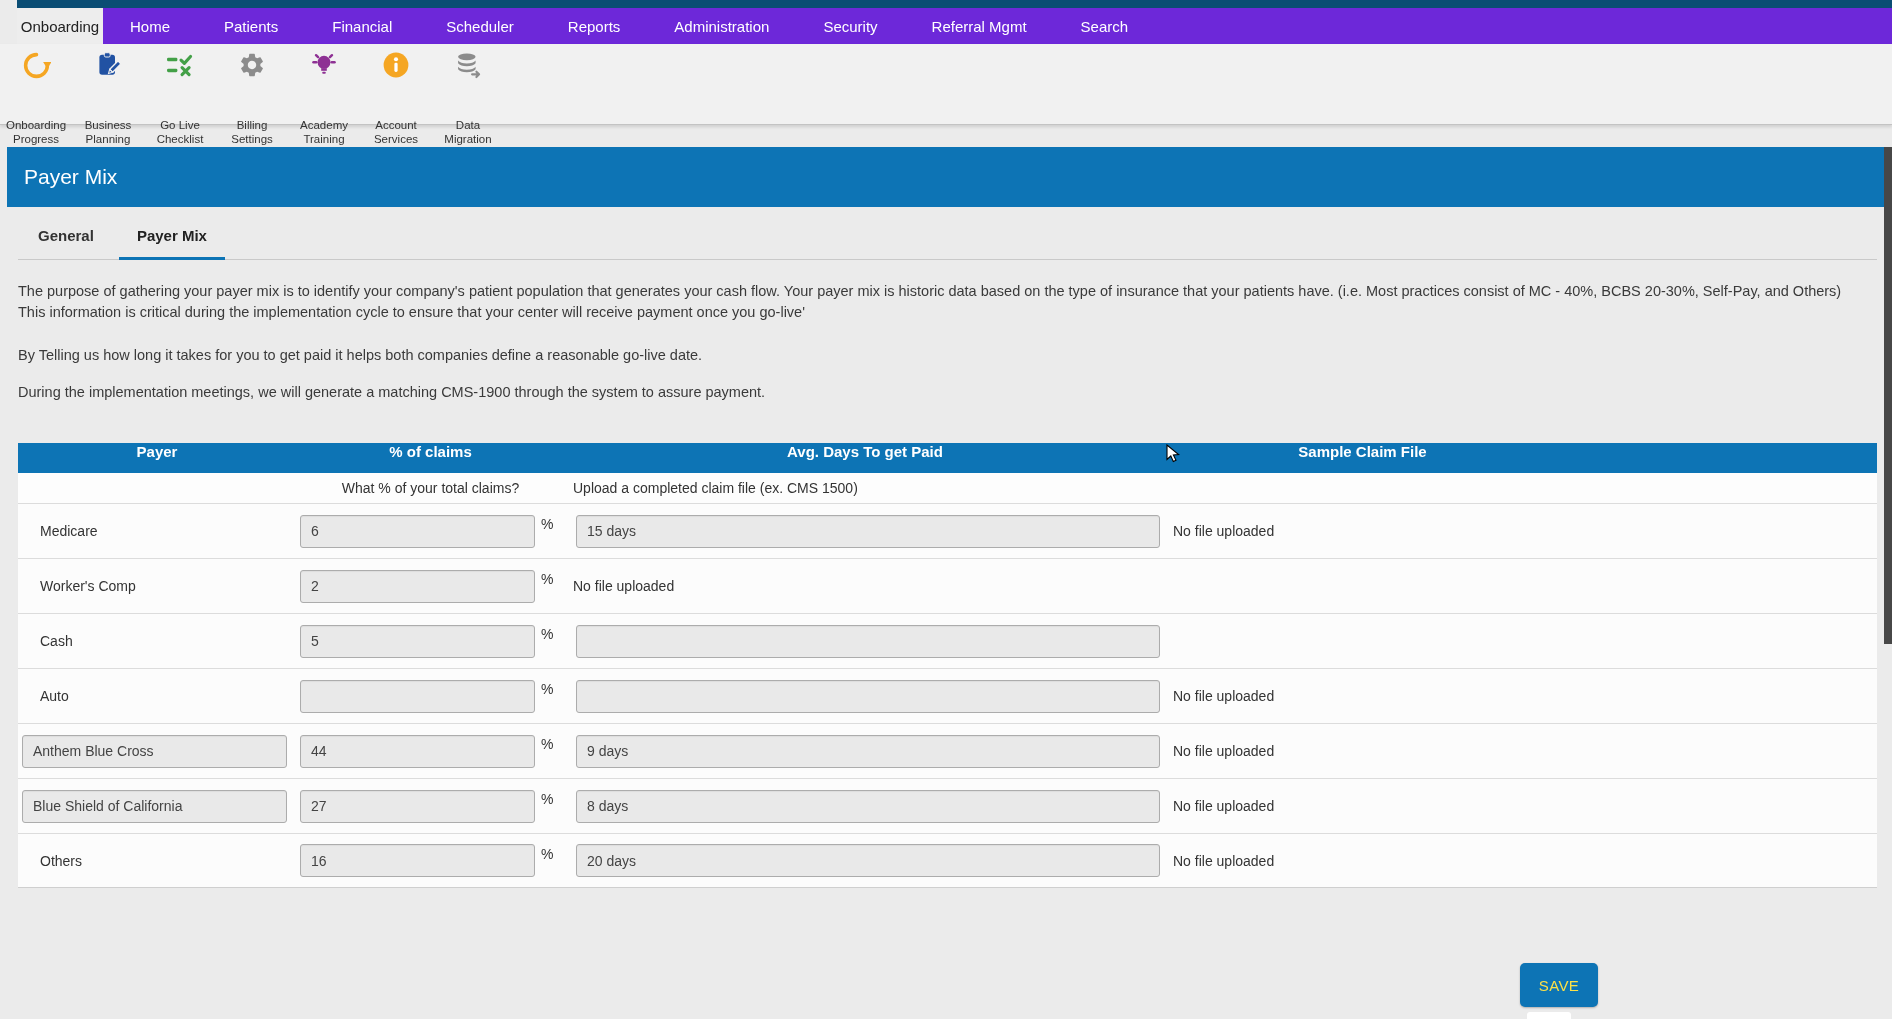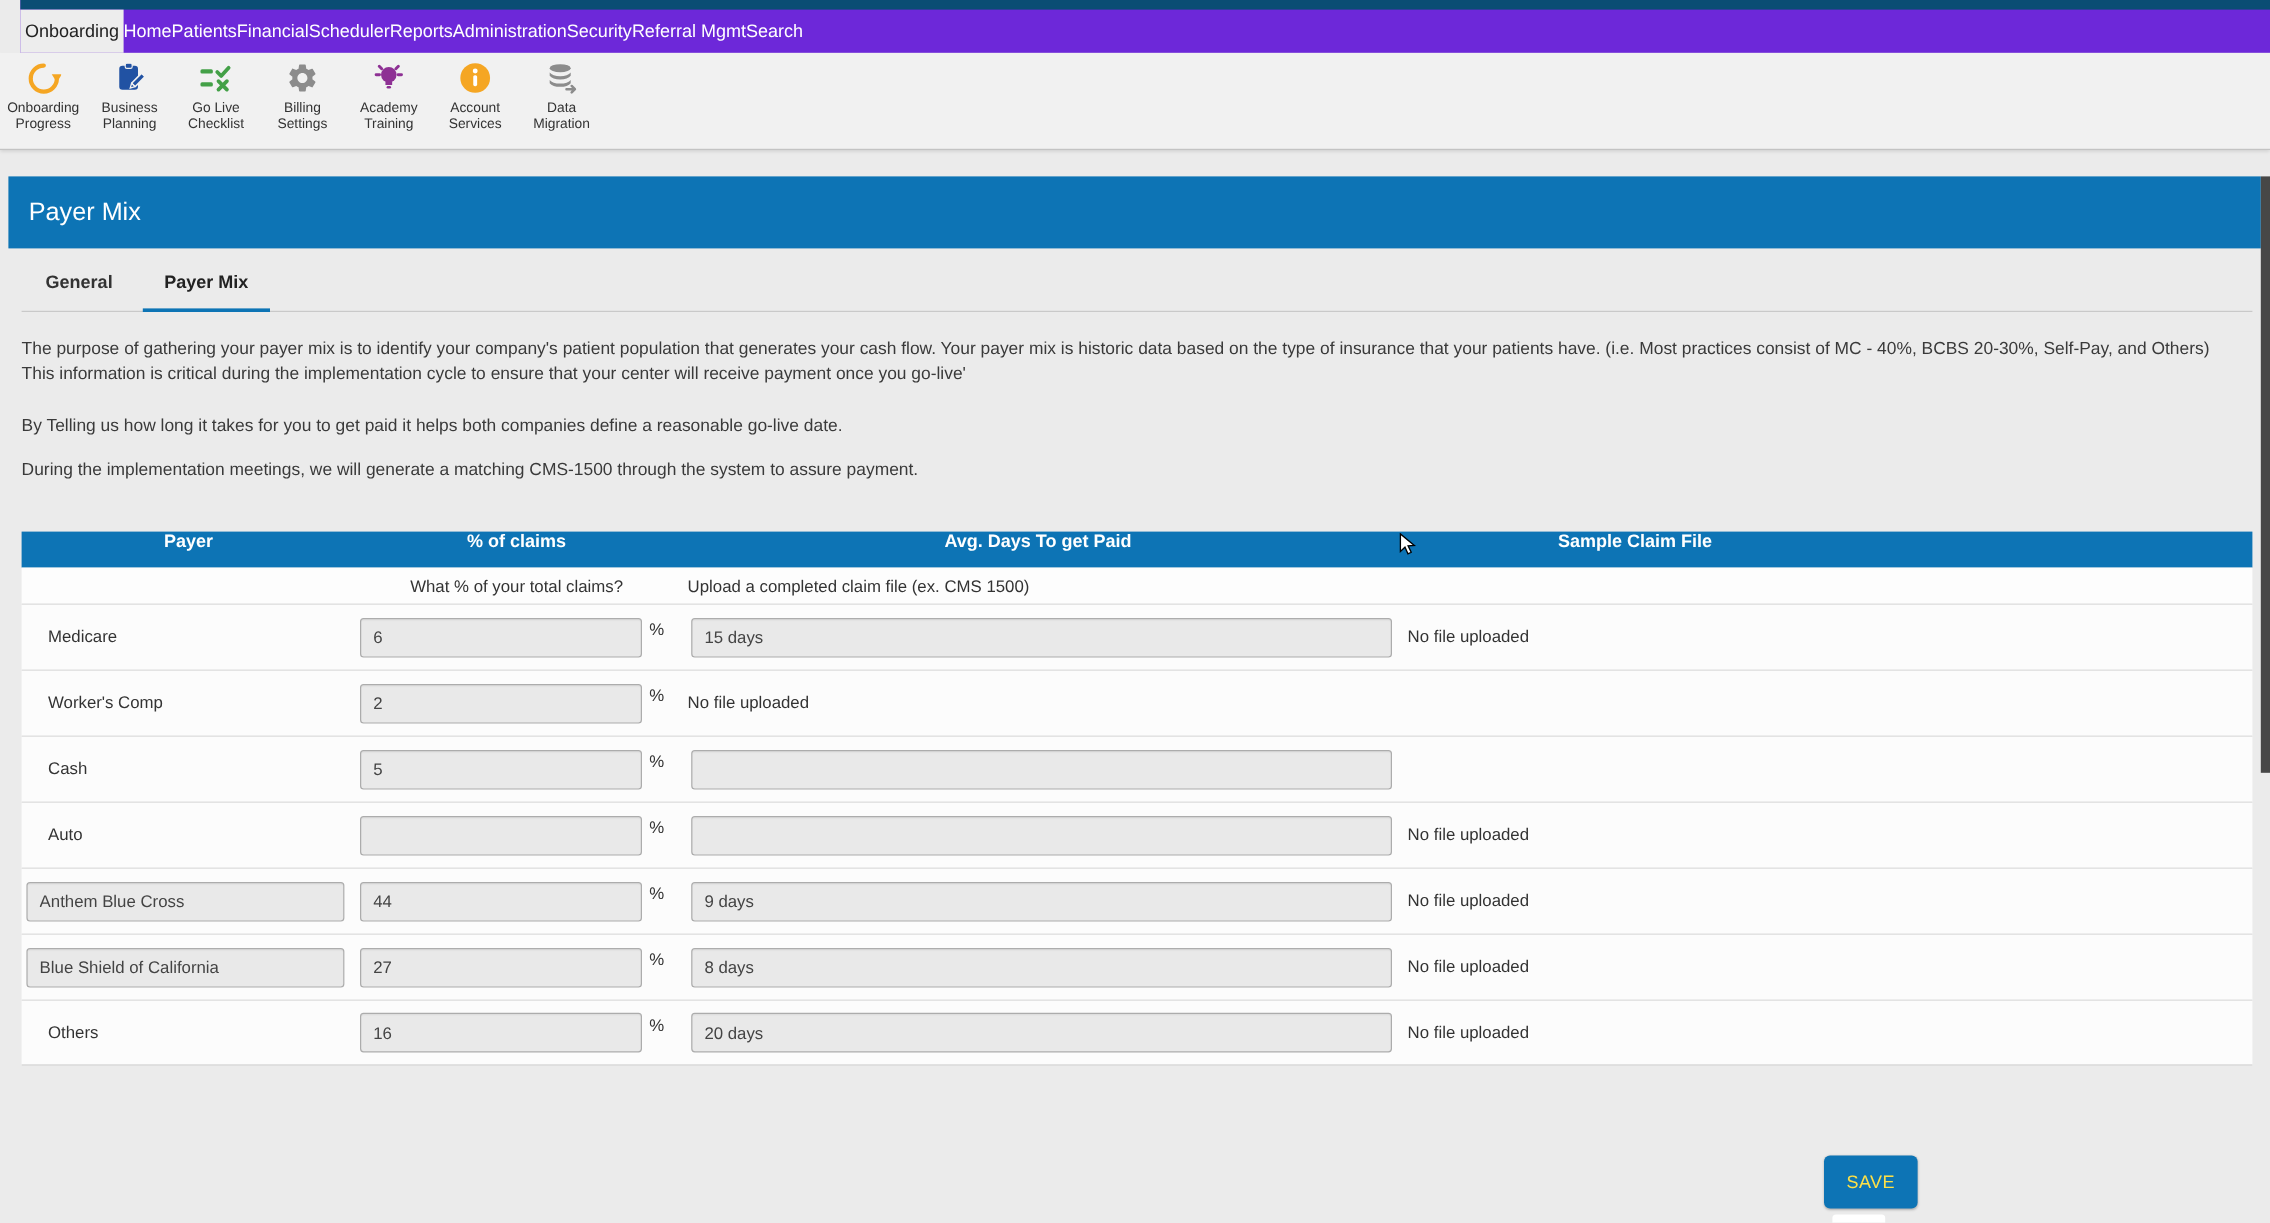--- a/index.html
+++ b/index.html
@@ -4,27 +4,27 @@
 <style>
   * { margin:0; padding:0; box-sizing:border-box; }
   html,body { width:1892px; height:1019px; }
   body { font-family:"Liberation Sans", sans-serif; background:#ebebeb; position:relative; overflow:hidden; }
 
   
   .topnav { position:absolute; top:0; left:17px; width:1892px; height:52px; background:#6d28d9; }
   .topnav-strip { position:absolute; top:0; left:0; width:100%; height:8px; background:#0a4d74; }
   .nav-row { position:absolute; top:8px; left:0; right:0; height:36px; display:flex; align-items:stretch; }
   .nav-tab-active { width:86px; background:#ededed; color:#222; font-size:15px; display:flex; align-items:center; justify-content:center; cursor:default; }
-  .nav-item { color:#fff; font-size:15px; padding:0 0; display:flex; align-items:center; cursor:pointer; }
+  .nav-item { color:#fff; font-size:15px; padding:0 27px; display:flex; align-items:center; cursor:pointer; }
 
   
   .toolbar { position:absolute; top:44px; left:0; width:1892px; height:81px; background:#f1f1f1; border-bottom:1px solid #c3c3c3; box-shadow:0 2px 3px rgba(0,0,0,0.12); display:flex; align-items:flex-start; padding:6px 0 0 2px; }
   .tool-item { width:68px; margin-right:4px; display:flex; flex-direction:column; align-items:center; cursor:pointer; }
   .tool-icon { height:30px; display:flex; align-items:center; justify-content:center; margin-bottom:3px; }
-  .tool-label { font-size:11.5px; color:#333; text-align:center; line-height:1.22; }
+  .tool-label { font-size:11.5px; color:#333; text-align:center; line-height:1.22;margin-top:35px; }
 
   
   .banner { position:absolute; top:147px; left:7px; width:1877px; height:60px; background:#0d74b5; }
   .banner-title { color:#fff; font-size:21px; font-weight:500; line-height:60px; padding-left:17px; }
 
   
   .tabs { position:absolute; top:215px; left:18px; width:1859px; height:45px; border-bottom:1px solid #c9c9c9; display:flex; padding-left:2px; }
   .tab { height:45px; line-height:42px; padding:0 18px; font-size:15px; font-weight:bold; color:#333; cursor:pointer; }
   .tab.active { margin-left:7px; color:#222; border-bottom:3px solid #0d74b5; }
 
@@ -173,21 +173,21 @@
 </div>
 
 <div class="tabs">
   <div class="tab">General</div>
   <div class="tab active">Payer Mix</div>
 </div>
 
 <div class="desc">
   <p>The purpose of gathering your payer mix is to identify your company's patient population that generates your cash flow. Your payer mix is historic data based on the type of insurance that your patients have. (i.e. Most practices consist of MC - 40%, BCBS 20-30%, Self-Pay, and Others) This information is critical during the implementation cycle to ensure that your center will receive payment once you go-live'</p>
   <p>By Telling us how long it takes for you to get paid it helps both companies define a reasonable go-live date.</p>
-  <p>During the implementation meetings, we will generate a matching CMS-1500 through the system to assure payment.</p>
+  <p>During the implementation meetings, we will generate a matching CMS-1900 through the system to assure payment.</p>
 </div>
 
 <div class="payer-table">
 
   <div class="t-head">
     <div class="c1">Payer</div>
     <div class="c2">% of claims</div>
     <div class="c3">Avg. Days To get Paid</div>
     <div class="c4">Sample Claim File</div>
     <div class="c5"></div>

